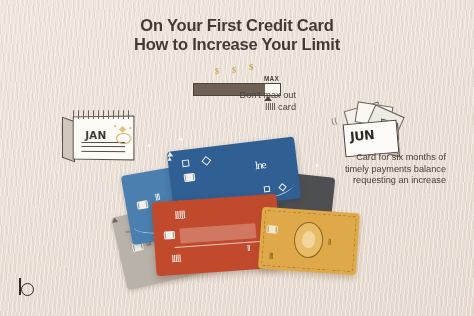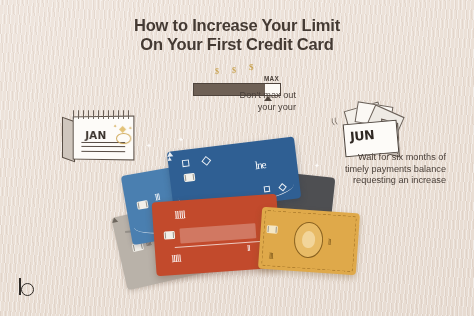--- a/index.html
+++ b/index.html
@@ -195,39 +195,39 @@
     border:1.5px solid #2e2a26;border-radius:50%;
   }
   .logo-text{color:#2e2a26;font-size:13px;letter-spacing:-.2px;}
 </style>
 </head>
 <body>
 
 <div id="infographic">
 
   <div class="title">
+    <span>On Your First Credit Card</span>
     <span>How to Increase Your Limit</span>
-    <span>On Your First Credit Card</span>
   </div>
 
   <div id="meter-block">
     <div class="dollars">
       <span class="dollar d1">$</span>
       <span class="dollar d2">$</span>
       <span class="dollar d3">$</span>
     </div>
     <div class="max-label">MAX</div>
     <div class="bar">
       <div class="bar-fill" id="meter-fill" style="width: 82%;"></div>
     </div>
     <div class="bar-arrow"></div>
   </div>
   <div class="caption" id="meter-caption">
     <span>Don't max out</span><br>
-    <span>your your</span>
+    <span>lllll card</span>
   </div>
 
   <div id="jan-block">
     <div class="jan-side"></div>
     <div class="jan-body">
       <div class="jan-text">JAN</div>
       <div class="jan-line" style="left:8px;top:25px;width:44px;"></div>
       <div class="jan-line" style="left:8px;top:29px;width:44px;"></div>
       <div class="jan-line" style="left:8px;top:34px;width:44px;"></div>
       <div class="jan-ring"></div>
@@ -254,21 +254,21 @@
   <div id="jun-block">
     <span class="jun-motion">⟨⟨</span>
     <div class="jun-page jun-p1"></div>
     <div class="jun-page jun-p2"></div>
     <div class="jun-page jun-p3"></div>
     <div class="jun-back"></div>
     <div class="jun-front"></div>
     <div class="jun-text">JUN</div>
   </div>
   <div class="caption" id="jun-caption">
-    <span>Wait for six months of</span><br>
+    <span>Card for six months of</span><br>
     <span>timely payments balance</span><br>
     <span>requesting an increase</span>
   </div>
 
   <div id="cards">
 
     <span class="spark" style="left:28px;top:2px;">✦</span>
     <span class="spark" style="left:60px;top:-4px;">✦</span>
     <span class="spark" style="left:150px;top:0px;">✦</span>
     <span class="spark" style="left:196px;top:22px;">✦</span>

